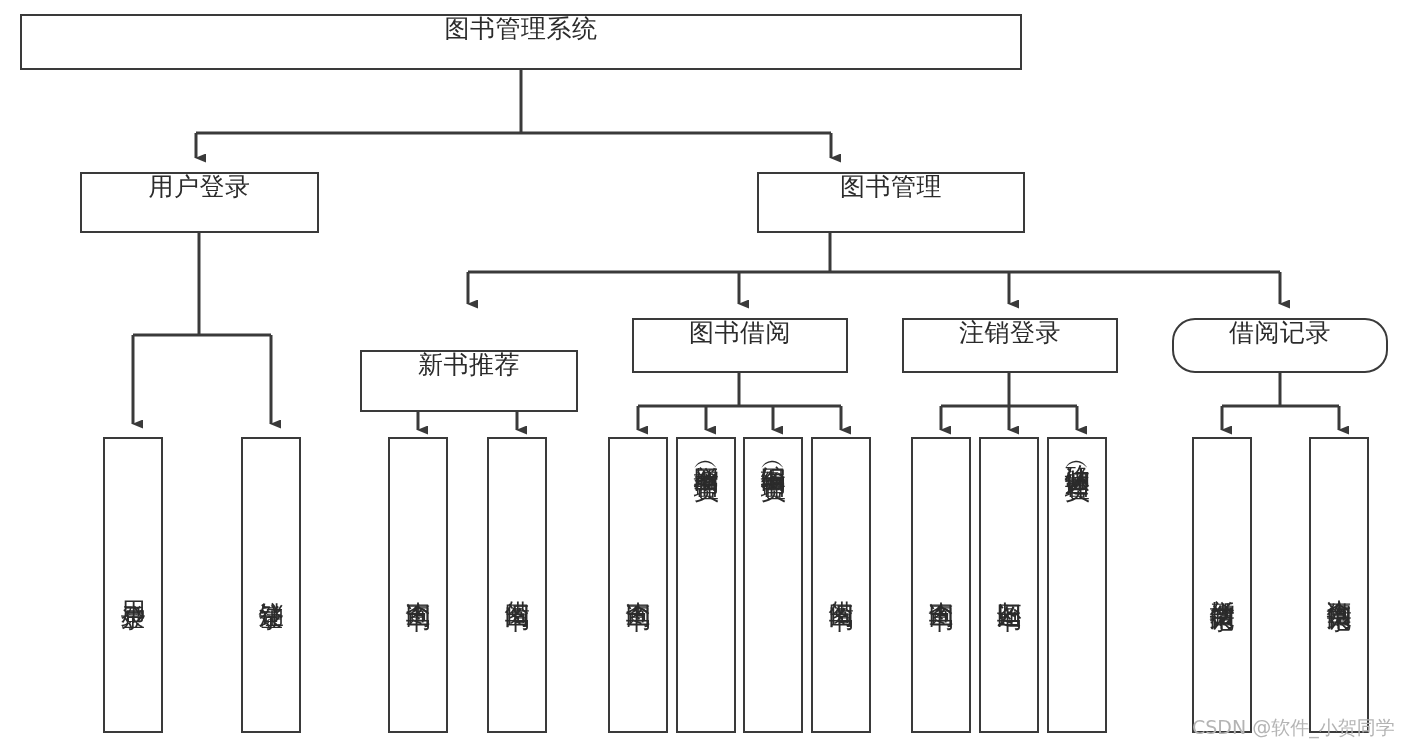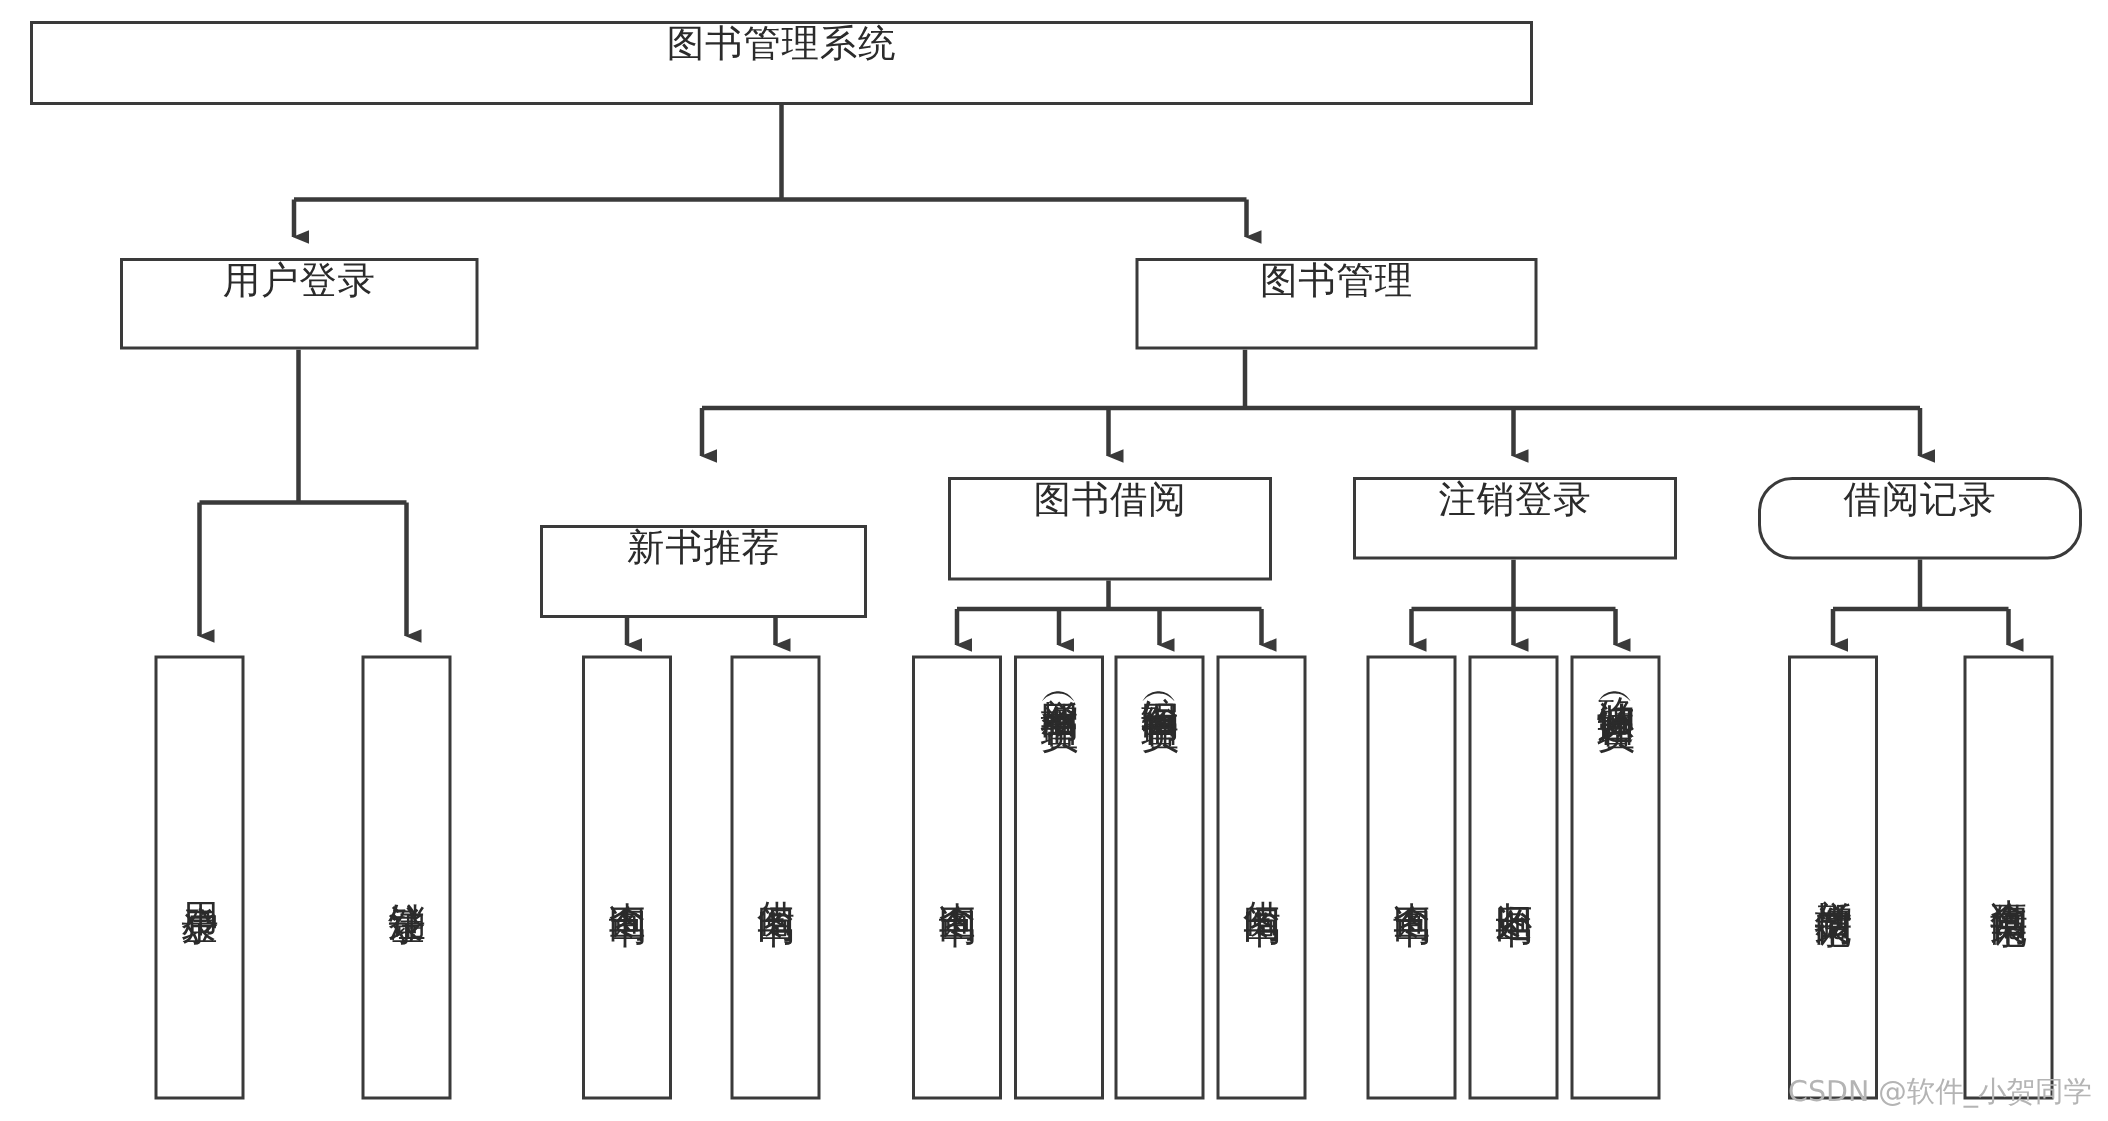--- a/index.html
+++ b/index.html
@@ -134,21 +134,21 @@
   </div>
 
   <div class="node h-node" style="left:712px; top:172px; width:268px; height:61px;margin-left:45px;">
     <span class="node-label">图书管理</span>
   </div>
 
   <div class="node h-node" style="left:360px; top:318px; width:218px; height:62px;margin-top:32px;">
     <span class="node-label">新书推荐</span>
   </div>
 
-  <div class="node h-node" style="left:632px; top:318px; width:216px; height:69px;">
+  <div class="node h-node" style="left:632px; top:318px; width:216px; height:55px;">
     <span class="node-label">图书借阅</span>
   </div>
 
   <div class="node h-node" style="left:902px; top:318px; width:216px; height:55px;">
     <span class="node-label">注销登录</span>
   </div>
 
   <div class="node h-node" style="left:1172px; top:318px; width:216px; height:55px;border-radius:23px;">
     <span class="node-label">借阅记录</span>
   </div>

